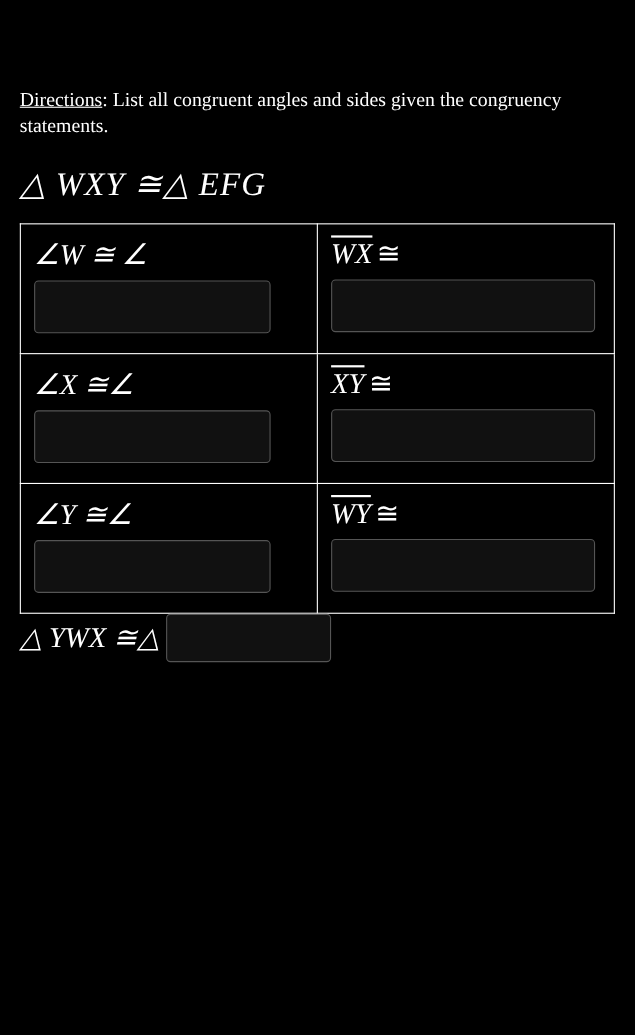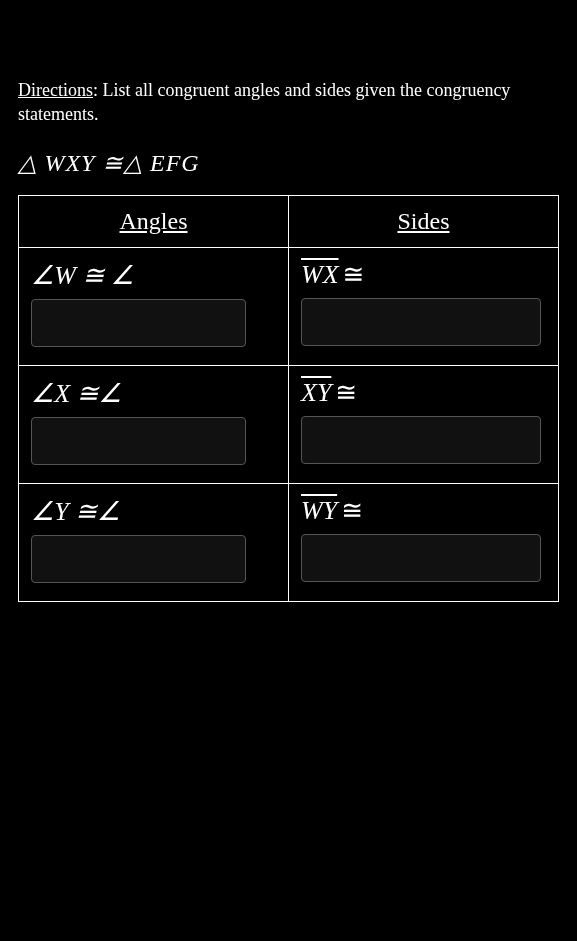--- a/index.html
+++ b/index.html
@@ -15,21 +15,21 @@
   .page {
     padding: 18px 18px 20px 18px;
   }
   .directions {
     font-size: 18px;
     line-height: 1.35;
     margin: 60px 0 22px 0;
   }
   .directions-label { text-decoration: underline; }
   .congr {
-    font-size: 24px;
+    font-size: 30px;
     font-style: italic;
     font-family: 'Times New Roman', serif;
     margin: 0 0 18px 0;
     letter-spacing: 1px;
   }
   table.ans {
     border-collapse: collapse;
     width: 100%;
     table-layout: fixed;
   }
@@ -98,24 +98,20 @@
 
 <div class="page">
   <p class="directions">
     <span class="directions-label">Directions</span><span>: List all congruent angles and sides given the congruency statements.</span>
   </p>
 
   <div class="congr">△ WXY ≅△ EFG</div>
 
   <table class="ans">
     <tbody>
-        <tr>
-      <th><span>Angles</span></th>
-      <th><span>Sides</span></th>
-    </tr>
 
     <tr>
       <td class="angles-col">
         <div class="cell-label">∠W ≅ ∠</div>
         <input type="text" style="">
       </td>
       <td class="sides-col">
         <div class="cell-label">
           <span class="overline">WX</span>
           <span class="cong-sym">≅</span>
@@ -148,13 +144,17 @@
           <span class="overline">WY</span>
           <span class="cong-sym">≅</span>
         </div>
         <input type="text" style="">
       </td>
     </tr>
   </tbody>
     </table>
 
 
+  <div class="bottom-line">
+    <span>△ YWX ≅△</span>
+    <input type="text" style="">
+  </div>
 </div>
 
 </body></html>

